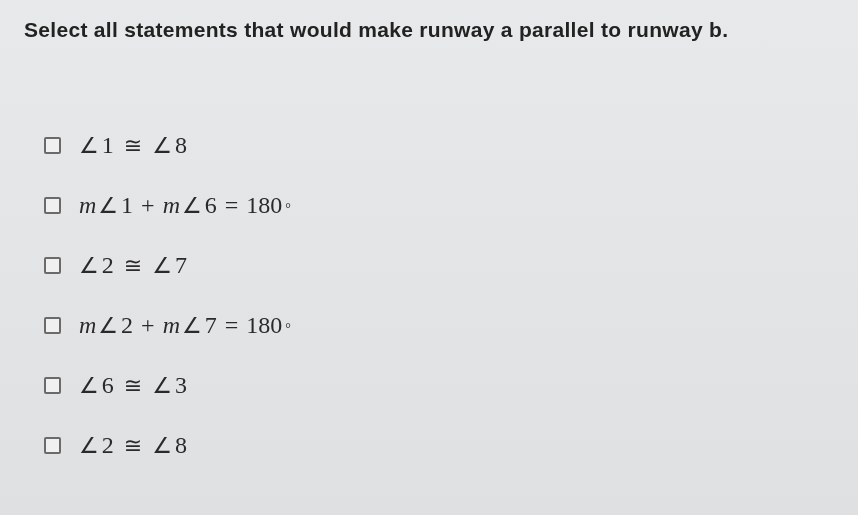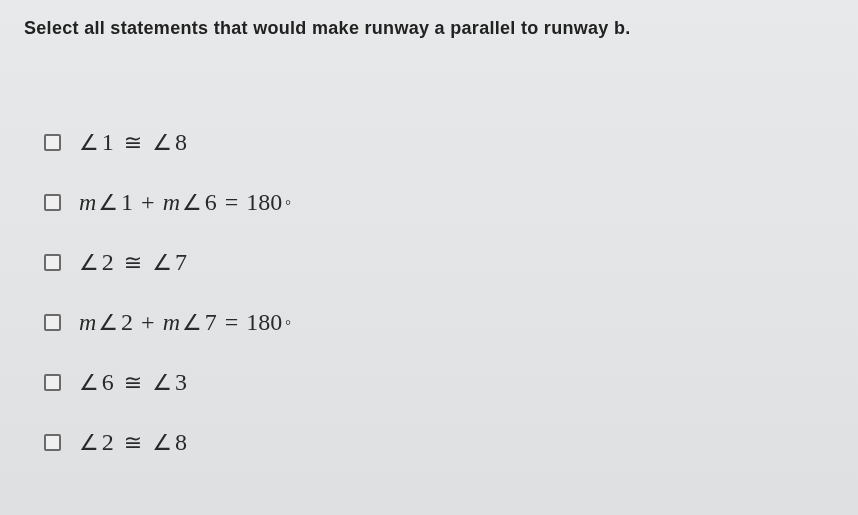--- a/index.html
+++ b/index.html
@@ -10,21 +10,21 @@
     body {
       width: 858px;
       height: 515px;
       background: linear-gradient(to bottom, #e8e9ea 0%, #dfe0e1 100%);
       font-family: Arial, Helvetica, sans-serif;
       padding: 18px 24px;
       color: #2a2a2a;
       position: relative;
     }
     .question {
-      font-size: 18px;
+      font-size: 21px;
       font-weight: bold;
       color: #222;
       margin-bottom: 80px;
       letter-spacing: 0.3px;
     }
     .options {
       display: flex;
       flex-direction: column;
       gap: 33px;
       padding-left: 20px;

